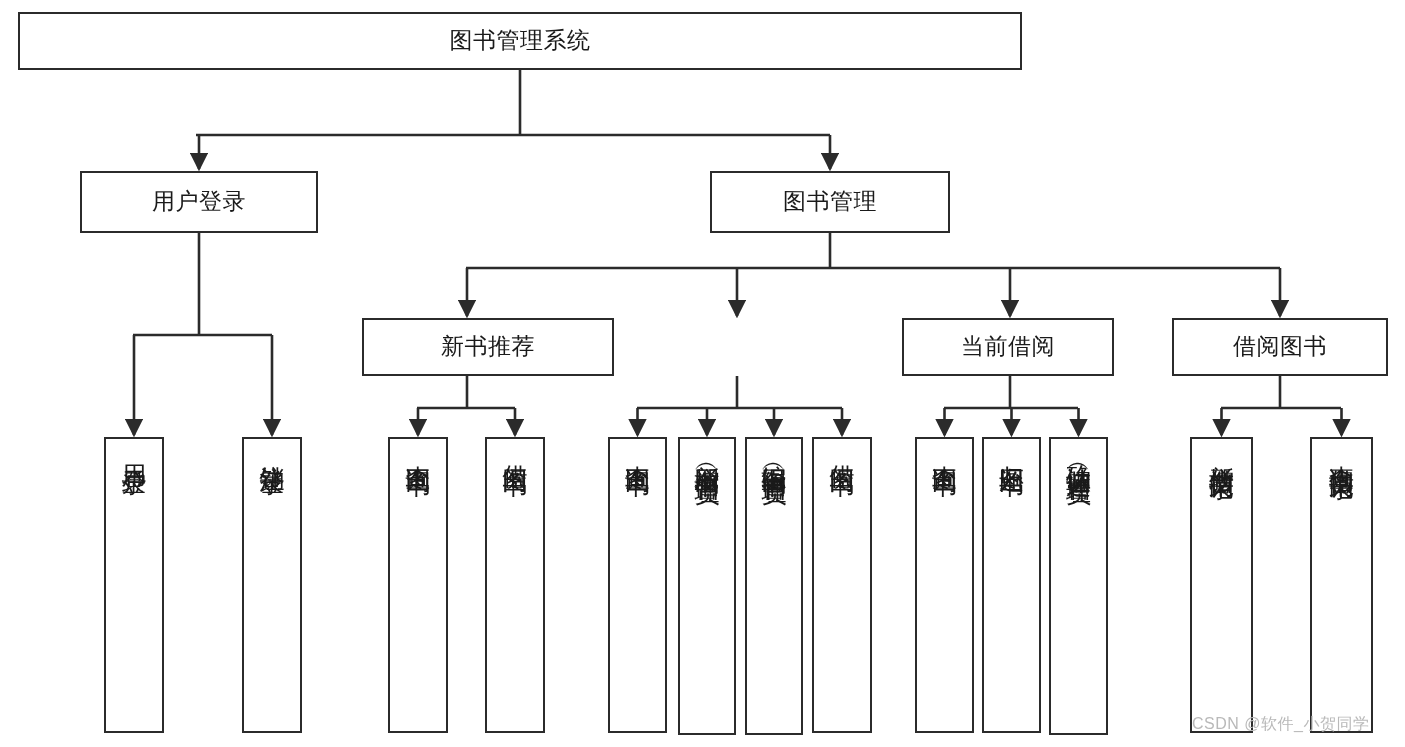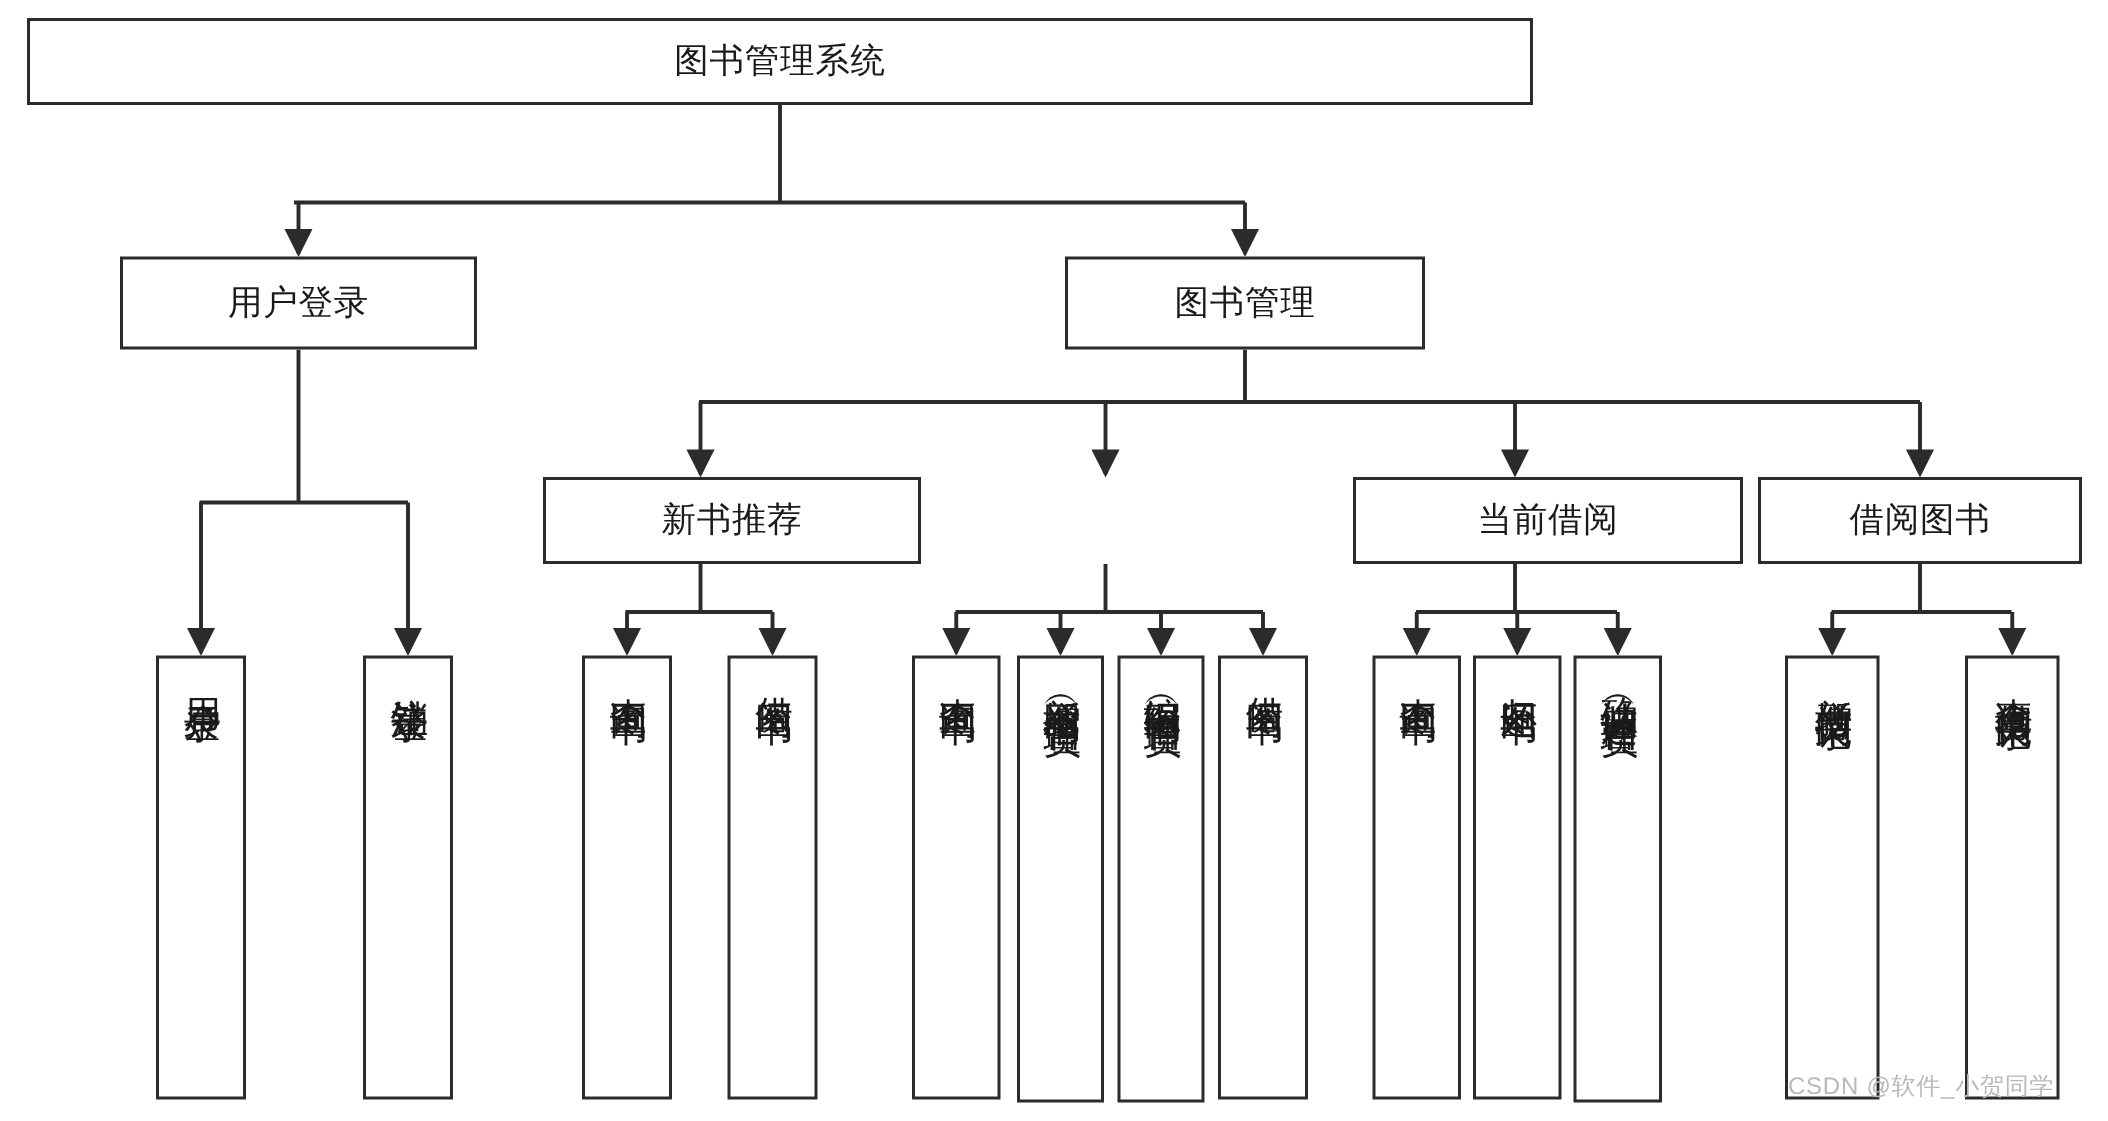--- a/index.html
+++ b/index.html
@@ -121,21 +121,21 @@
   <div class="node horiz" id="n-user-login" style="left: 80px; top: 171px; width: 238px; height: 62px; border-color: rgb(43, 43, 43); background: rgb(255, 255, 255); color: rgb(26, 26, 26);">
     <span class="label">用户登录</span>
   </div>
   <div class="node horiz" id="n-book-manage" style="left: 710px; top: 171px; width: 240px; height: 62px; border-color: rgb(43, 43, 43); background: rgb(255, 255, 255); color: rgb(26, 26, 26);">
     <span class="label">图书管理</span>
   </div>
 
   <div class="node horiz" id="n-new-book-rec" style="left: 362px; top: 318px; width: 252px; height: 58px; border-color: rgb(43, 43, 43); background: rgb(255, 255, 255); color: rgb(26, 26, 26);">
     <span class="label">新书推荐</span>
   </div>
-  <div class="node horiz" id="n-current-borrow" style="left: 902px; top: 318px; width: 260px; height: 58px; border-color: rgb(43, 43, 43); background: rgb(255, 255, 255); color: rgb(26, 26, 26);">
+  <div class="node horiz" id="n-current-borrow" style="left: 902px; top: 318px; width: 212px; height: 58px; border-color: rgb(43, 43, 43); background: rgb(255, 255, 255); color: rgb(26, 26, 26);">
     <span class="label">当前借阅</span>
   </div>
   <div class="node horiz" id="n-borrow-record" style="left: 1172px; top: 318px; width: 216px; height: 58px; border-color: rgb(43, 43, 43); background: rgb(255, 255, 255); color: rgb(26, 26, 26);">
     <span class="label">借阅图书</span>
   </div>
 
   <div class="node vert" id="n-leaf-user-login" style="left: 104px; top: 437px; width: 60px; height: 296px; border-color: rgb(43, 43, 43); background: rgb(255, 255, 255); color: rgb(26, 26, 26);">
     <span class="label">用户登录</span>
   </div>
   <div class="node vert" id="n-leaf-logout-login" style="left: 242px; top: 437px; width: 60px; height: 296px; border-color: rgb(43, 43, 43); background: rgb(255, 255, 255); color: rgb(26, 26, 26);">

